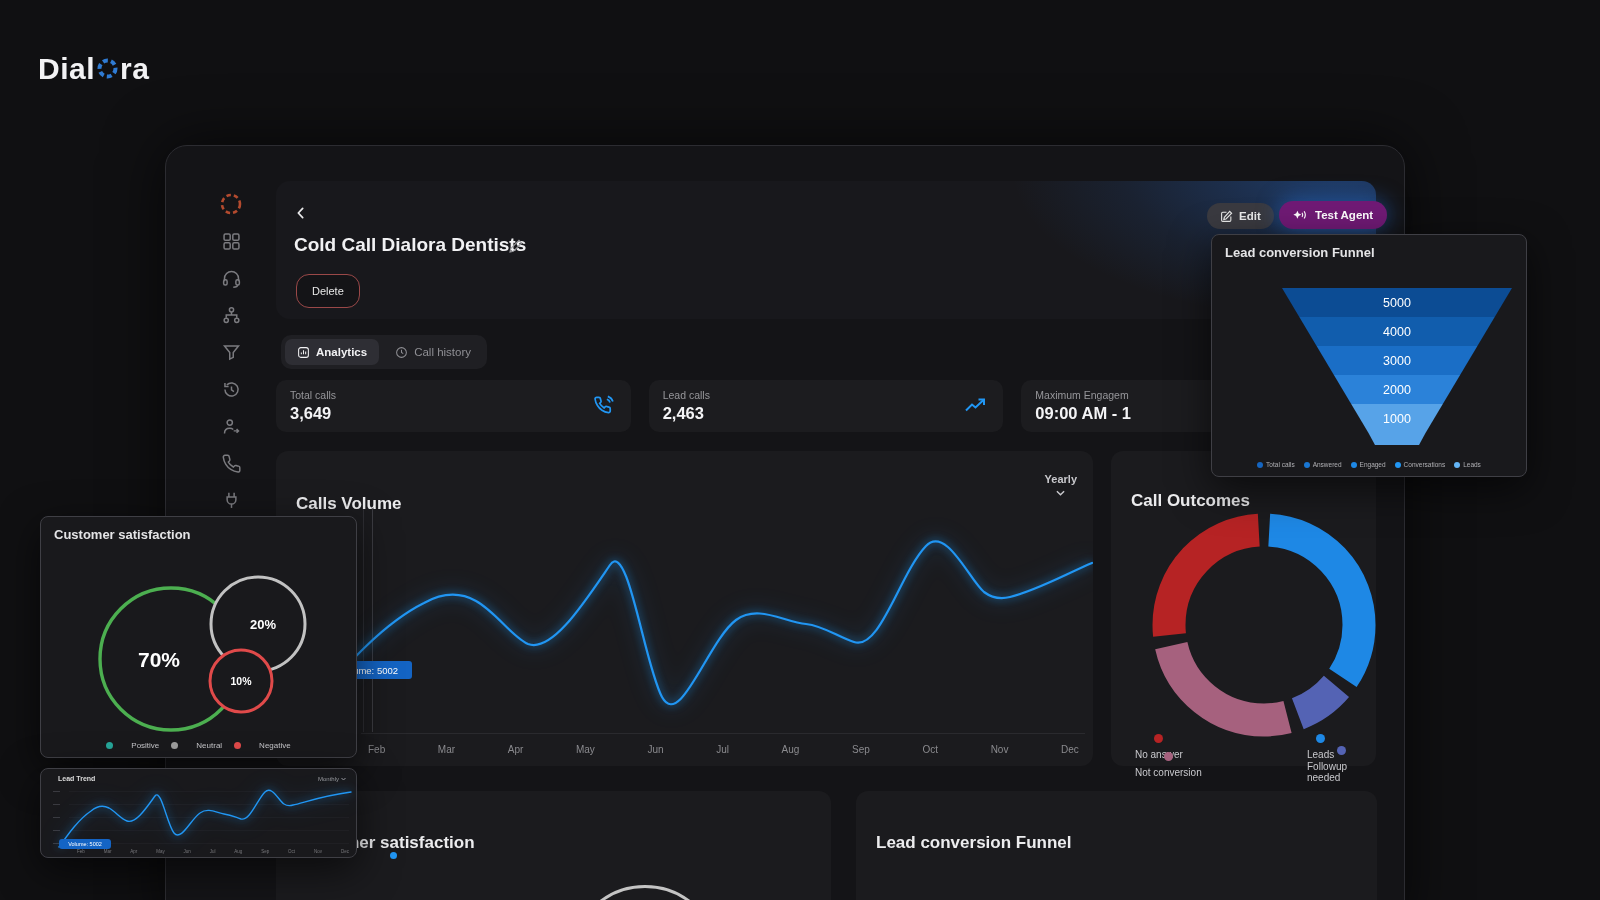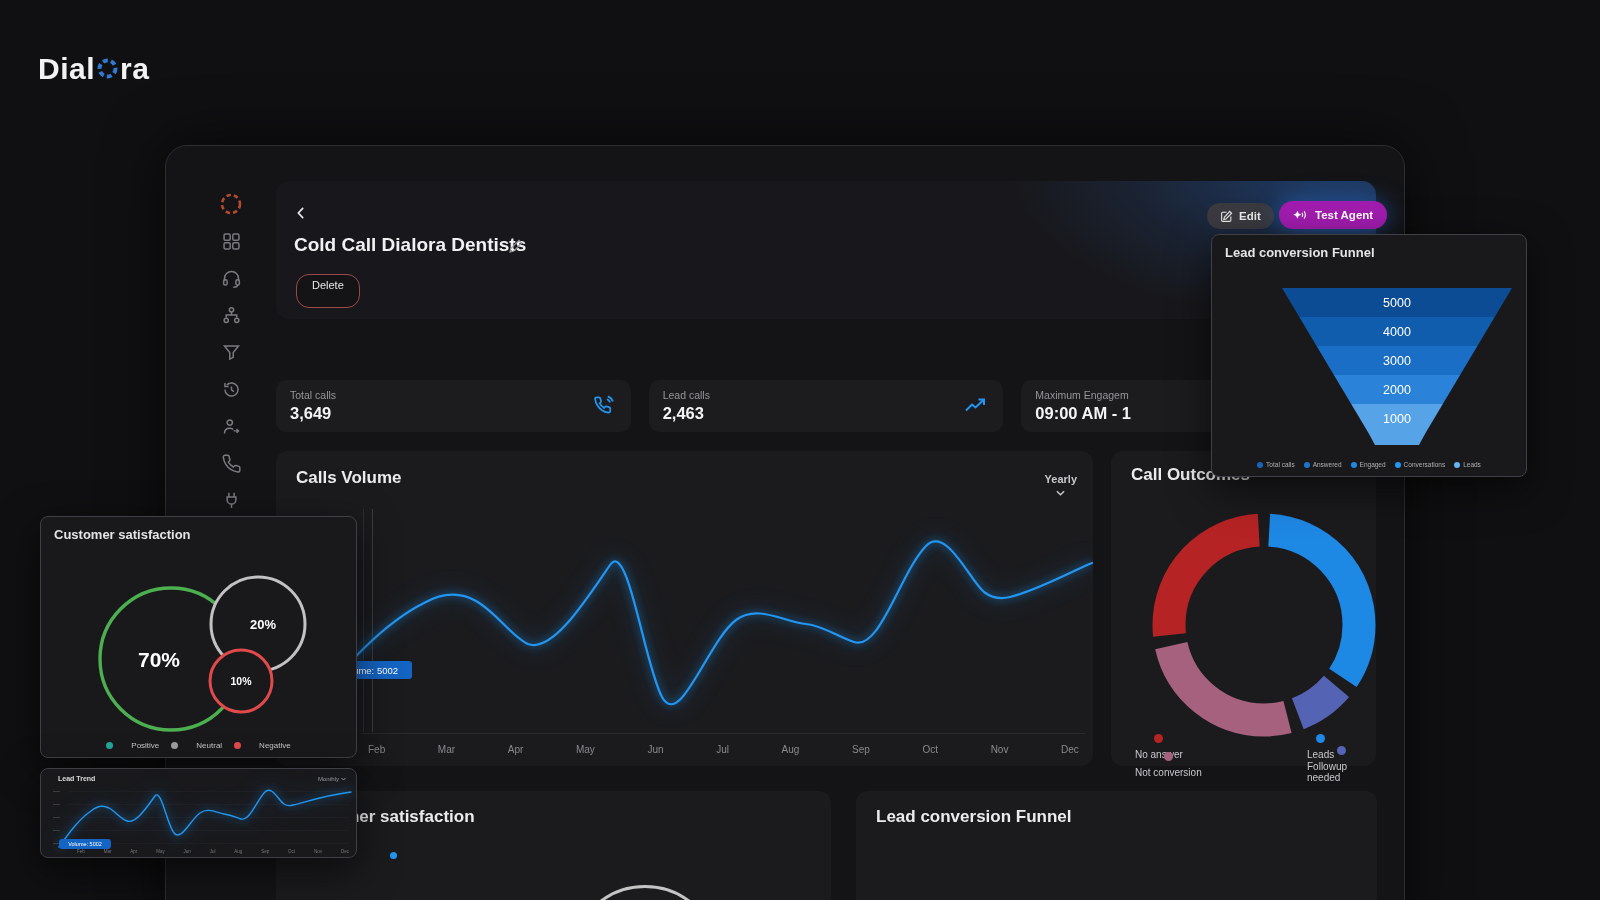--- a/index.html
+++ b/index.html
@@ -11,43 +11,43 @@
   .logo{left:38px;top:52px;font-size:30px;font-weight:bold;color:#f2f2f4;letter-spacing:.5px;display:flex;align-items:flex-end;}
   .logo svg{margin:2px 1px 0 1px;}
 
   
   .window{left:165px;top:145px;width:1240px;height:790px;background:#141417;border:1px solid #2c2c31;border-radius:22px;box-shadow:0 0 60px rgba(0,0,0,.65);}
   .header-card{left:110px;top:35px;width:1100px;height:138px;border-radius:14px;
     background:radial-gradient(460px 210px at 97% -8%,rgba(43,118,228,.4),rgba(43,118,228,.1) 48%,rgba(0,0,0,0) 72%),#18181c;}
   .title{left:128px;top:88px;font-size:19px;font-weight:bold;color:#f1f1f3;}
   .back{left:124px;top:56px;width:22px;height:22px;display:flex;align-items:center;justify-content:center;cursor:pointer;}
   .pencil{left:342px;top:92px;}
-  .btn-delete{left:130px;top:128px;height:28px;padding:16px 15px;border:1px solid #9a4848;border-radius:13px;color:#e8e8e8;font-size:11px;display:flex;align-items:flex-end;background:rgba(0,0,0,.15);}
+  .btn-delete{left:130px;top:128px;height:28px;padding:16px 15px;border:1px solid #9a4848;border-radius:13px;color:#e8e8e8;font-size:11px;display:flex;align-items:center;background:rgba(0,0,0,.15);}
   .btn-edit{left:1041px;top:57px;height:26px;padding:0 13px;background:#3a3a40;border-radius:14px;color:#ececec;font-size:11.5px;font-weight:bold;display:flex;align-items:center;gap:6px;}
-  .btn-test{left:1113px;top:55px;height:28px;padding:0 14px;background:#a21caf;border-radius:15px;color:#fff;font-size:11.5px;font-weight:bold;display:flex;align-items:center;gap:7px;box-shadow:0 0 22px rgba(40,120,230,.55);}
+  .btn-test{left:1113px;top:55px;height:28px;padding:0 14px;background:#701a75;border-radius:15px;color:#fff;font-size:11.5px;font-weight:bold;display:flex;align-items:center;gap:7px;box-shadow:0 0 22px rgba(40,120,230,.55);}
 
   
   .sidebar{left:40px;top:46px;width:50px;display:flex;flex-direction:column;align-items:center;gap:13px;}
   .side-ic{width:24px;height:24px;display:flex;align-items:center;justify-content:center;opacity:.85;}
 
   
   .tabbar{left:115px;top:189px;height:34px;background:#1f1f23;border-radius:10px;padding:4px;display:flex;gap:4px;}
   .tab{height:26px;padding:0 12px;border-radius:7px;display:flex;align-items:center;gap:6px;font-size:11.5px;color:#8f8f94;}
   .tab.active{background:#2e2e34;color:#f2f2f4;font-weight:bold;}
 
   
   .stats{left:110px;top:234px;width:1100px;display:flex;gap:18px;}
   .stat{position:relative;flex:1;height:52px;background:#1c1c1f;border-radius:10px;padding:9px 14px;overflow:hidden;}
   .stat .lbl{font-size:10.5px;color:#96969a;}
   .stat .val{font-size:16.5px;font-weight:bold;color:#f4f4f6;margin-top:3px;}
   .stat .ic{position:absolute;right:16px;top:14px;}
 
   
   .card{background:#1b1b1e;border-radius:12px;}
-  .card-title{font-size:17px;font-weight:bold;color:#ececee;}
+  .card-title{font-size:17px;font-weight:bold;color:#ececee;margin-top:26px;}
   .cv-card{left:110px;top:305px;width:817px;height:315px;}
   .oc-card{left:945px;top:305px;width:265px;height:315px;}
   .bl-card{left:110px;top:645px;width:555px;height:142px;}
   .br-card{left:690px;top:645px;width:521px;height:142px;}
 
   .range{display:flex;align-items:center;gap:5px;font-size:11px;color:#c9c9cd;font-weight:bold;}
   .months{position:absolute;left:92px;right:14px;bottom:11px;display:flex;justify-content:space-between;font-size:10px;color:#8a8a8e;}
   .axis{position:absolute;left:85px;right:8px;bottom:32px;height:1px;background:#2a2a2e;}
   .vline{position:absolute;width:1px;background:#3c3c42;}
   .glowline{filter:drop-shadow(0 0 4px rgba(33,150,243,.8)) drop-shadow(0 0 11px rgba(33,150,243,.35));}
@@ -189,20 +189,36 @@
     </div>
     <div class="abs btn-test">
       <svg width="15" height="15" viewBox="0 0 24 24" fill="none" stroke="#fff" stroke-width="1.8">
           <path d="M7 6.5l1.3 2.9 2.9 1.3-2.9 1.3L7 14.9l-1.3-2.9-2.9-1.3 2.9-1.3z" fill="#fff"></path>
           <path d="M14.5 7.5a6.5 6.5 0 0 1 0 7"></path>
           <path d="M17.8 5.2a10.5 10.5 0 0 1 0 11.6"></path>
         </svg>
       <span>Test Agent</span>
     </div>
 
+    <div class="abs tabbar">
+      <div class="tab active">
+        <svg width="13" height="13" viewBox="0 0 24 24" fill="none" stroke="#f2f2f4" stroke-width="1.9">
+            <rect x="3" y="3" width="18" height="18" rx="4"></rect>
+            <path d="M8 15v-3M12 15V8M16 15v-5"></path>
+          </svg>
+        <span>Analytics</span>
+      </div>
+      <div class="tab">
+        <svg width="13" height="13" viewBox="0 0 24 24" fill="none" stroke="#8f8f94" stroke-width="1.9">
+            <circle cx="12" cy="12" r="9"></circle>
+            <path d="M12 7v5l3.2 2"></path>
+          </svg>
+        <span>Call history</span>
+      </div>
+    </div>
 
     <div class="abs stats">
       <div class="stat">
         <div class="lbl">Total calls</div>
         <div class="val">3,649</div>
         <span class="ic">
           <svg width="23" height="23" viewBox="0 0 24 24" fill="none" stroke="#2196f3" stroke-width="1.8">
               <path d="M19 15.4v2.4a1.6 1.6 0 0 1-1.8 1.6 15.6 15.6 0 0 1-6.8-2.5A15.4 15.4 0 0 1 5.7 12 15.6 15.6 0 0 1 3.2 5.2 1.6 1.6 0 0 1 4.8 3.5h2.4a1.6 1.6 0 0 1 1.6 1.3c.1.8.3 1.5.6 2.3a1.6 1.6 0 0 1-.4 1.7l-1 1a12.6 12.6 0 0 0 4.7 4.7l1-1a1.6 1.6 0 0 1 1.7-.4c.8.3 1.5.5 2.3.6a1.6 1.6 0 0 1 1.3 1.7Z"></path>
               <path d="M15.5 5.5a5 5 0 0 1 3.3 3.3M16.5 2.5a8.5 8.5 0 0 1 5.3 5.3"></path>
             </svg>

